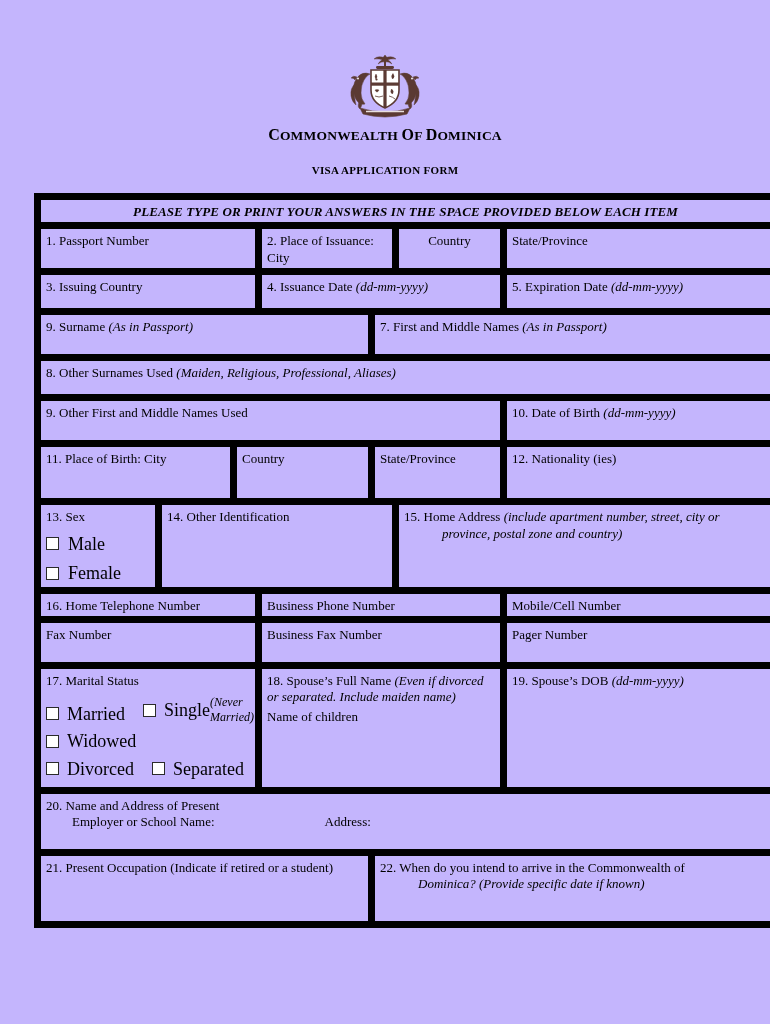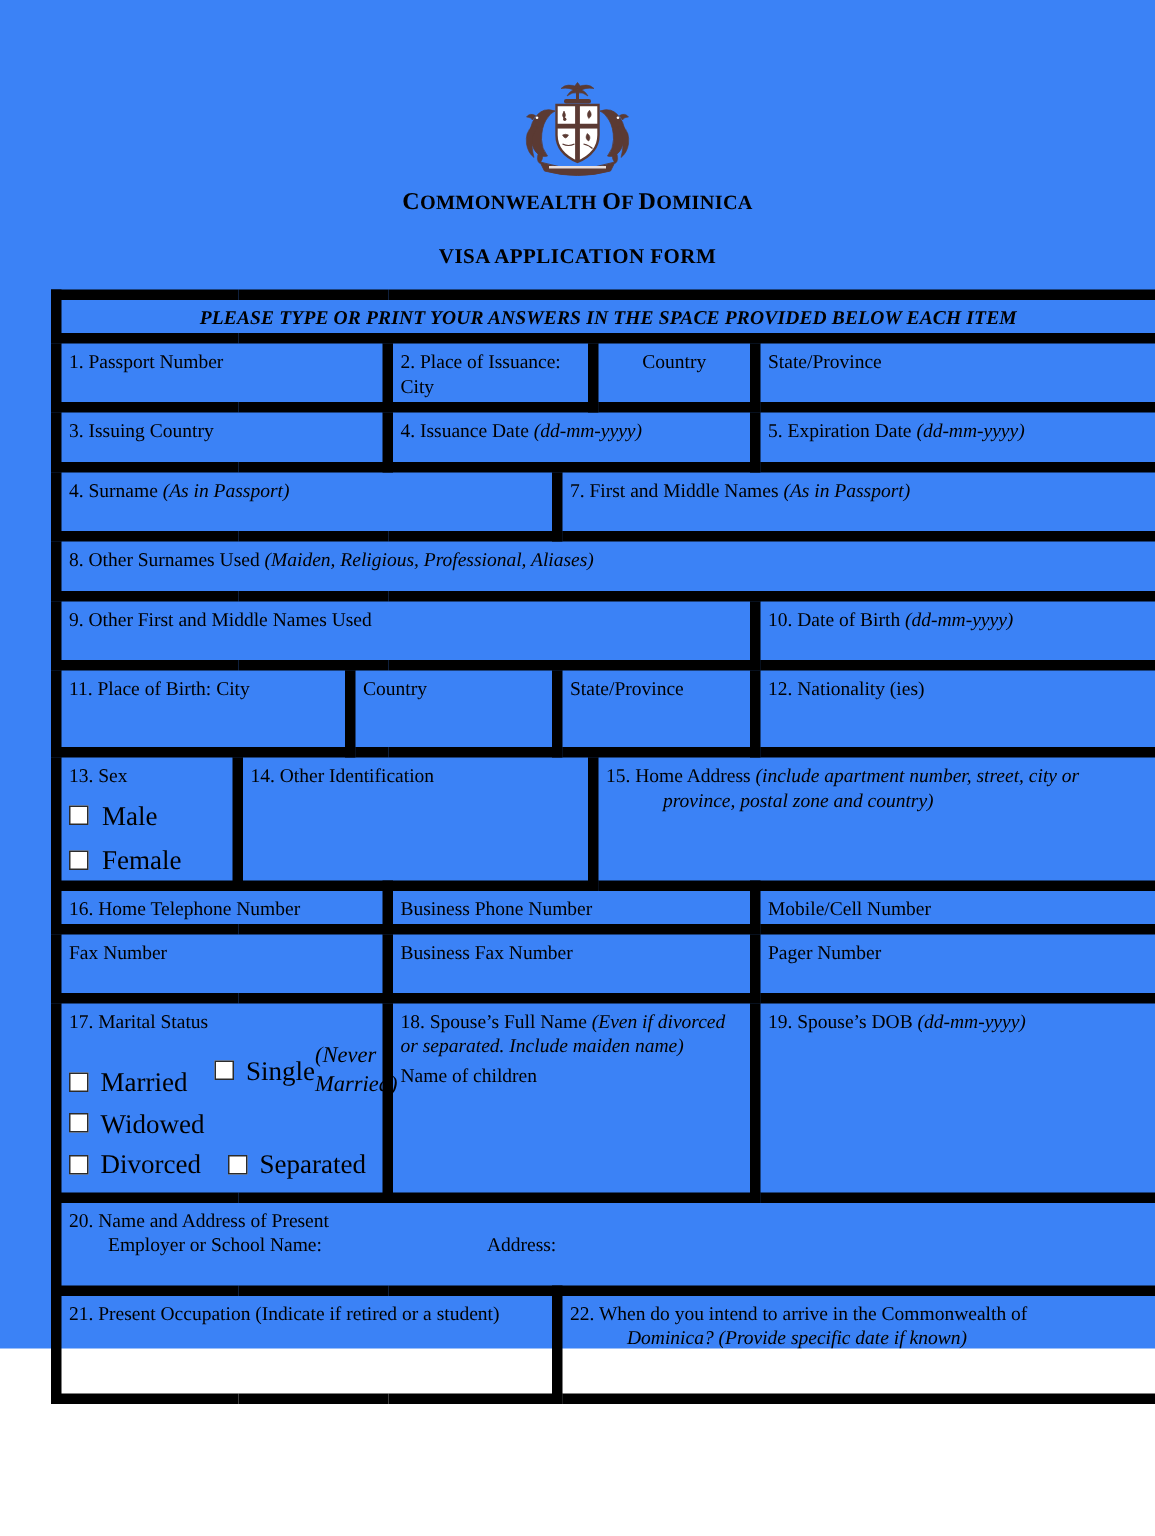--- a/index.html
+++ b/index.html
@@ -10,23 +10,23 @@
   body {
     width: 770px;
     height: 1024px;
     font-family: "Liberation Serif", "DejaVu Serif", serif;
     color: #000000;
     position: relative;
     overflow: hidden;
   }
   .page {
     width: 770px;
-    height: 899px;
+    height: 1024px;
     position: relative;
-    background: #3b82f6;
+    background: #c4b5fd;
   }
 
   
   .header {
     text-align: center;
     padding-top: 50px;
   }
   .emblem-wrap {
     width: 110px;
     height: 70px;
@@ -38,21 +38,21 @@
   .country-line {
     font-family: "Liberation Serif", "DejaVu Serif", serif;
     font-weight: bold;
     font-size: 13.5px;
     letter-spacing: 0.2px;
     margin-top: 4px;
   }
   .country-line .cap { font-size: 16px; }
   .form-title {
     font-weight: bold;
-    font-size: 14px;
+    font-size: 11px;
     margin-top: 20px;
     letter-spacing: 0.3px;
   }
 
   
   .form-table {
     position: absolute;
     left: 34px;
     top: 193px;
     width: 736px;
@@ -109,21 +109,21 @@
     display: flex;
     align-items: flex-end;
     margin-bottom: 5px;
   }
   .ms-item {
     display: flex;
     align-items: center;
   }
   .ms-item.second { margin-left: 18px; }
   .ms-item .cbox { margin-right: 8px; }
-  .small-it { font-style: italic; font-size: 15px; }
+  .small-it { font-style: italic; font-size: 12px; }
 
   .indent-1 { padding-left: 26px; display: block; }
   .indent-2 { padding-left: 38px; display: block; font-style: italic; }
   .addr-inline {
     display: inline-block;
     margin-left: 110px;
   }
   .sub-label { display: block; margin-top: 4px; }
 </style>
 </head>
@@ -227,21 +227,21 @@
         <td colspan="3">
           <span>4. Issuance Date </span><span class="it">(dd-mm-yyyy)</span>
         </td>
         <td colspan="3">
           <span>5. Expiration Date </span><span class="it">(dd-mm-yyyy)</span>
         </td>
       </tr>
 
       <tr class="h46">
         <td colspan="4">
-          <span>4. Surname </span><span class="it">(As in Passport)</span>
+          <span>9. Surname </span><span class="it">(As in Passport)</span>
         </td>
         <td colspan="5">
           <span>7. First and Middle Names </span><span class="it">(As in Passport)</span>
         </td>
       </tr>
 
       <tr class="h40">
         <td colspan="9">
           <span>8. Other Surnames Used </span><span class="it">(Maiden, Religious, Professional, Aliases)</span>
         </td>

